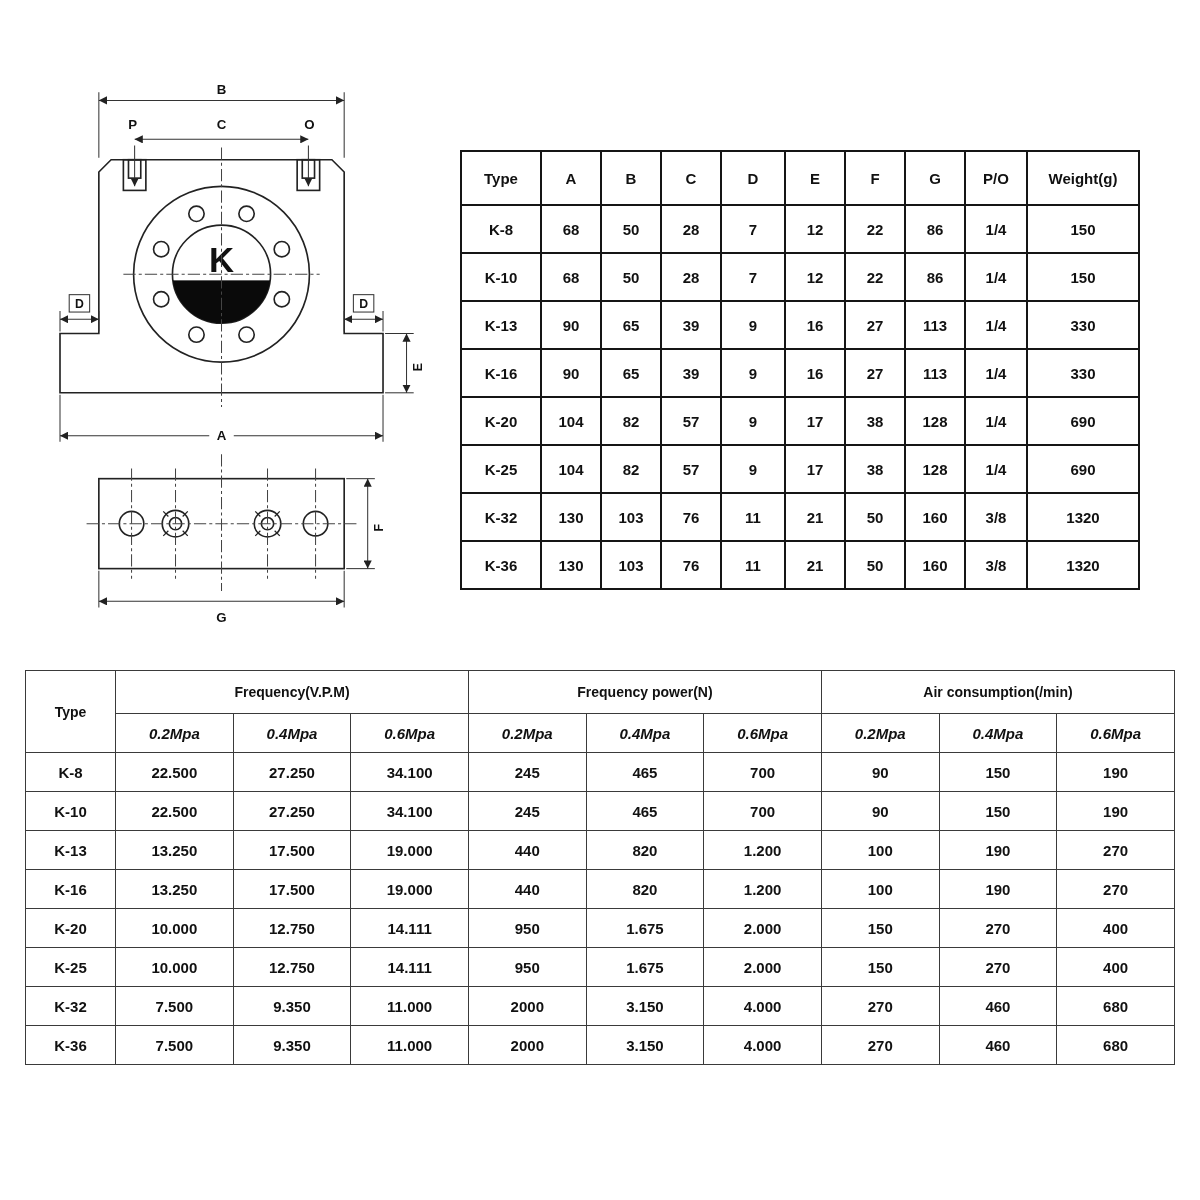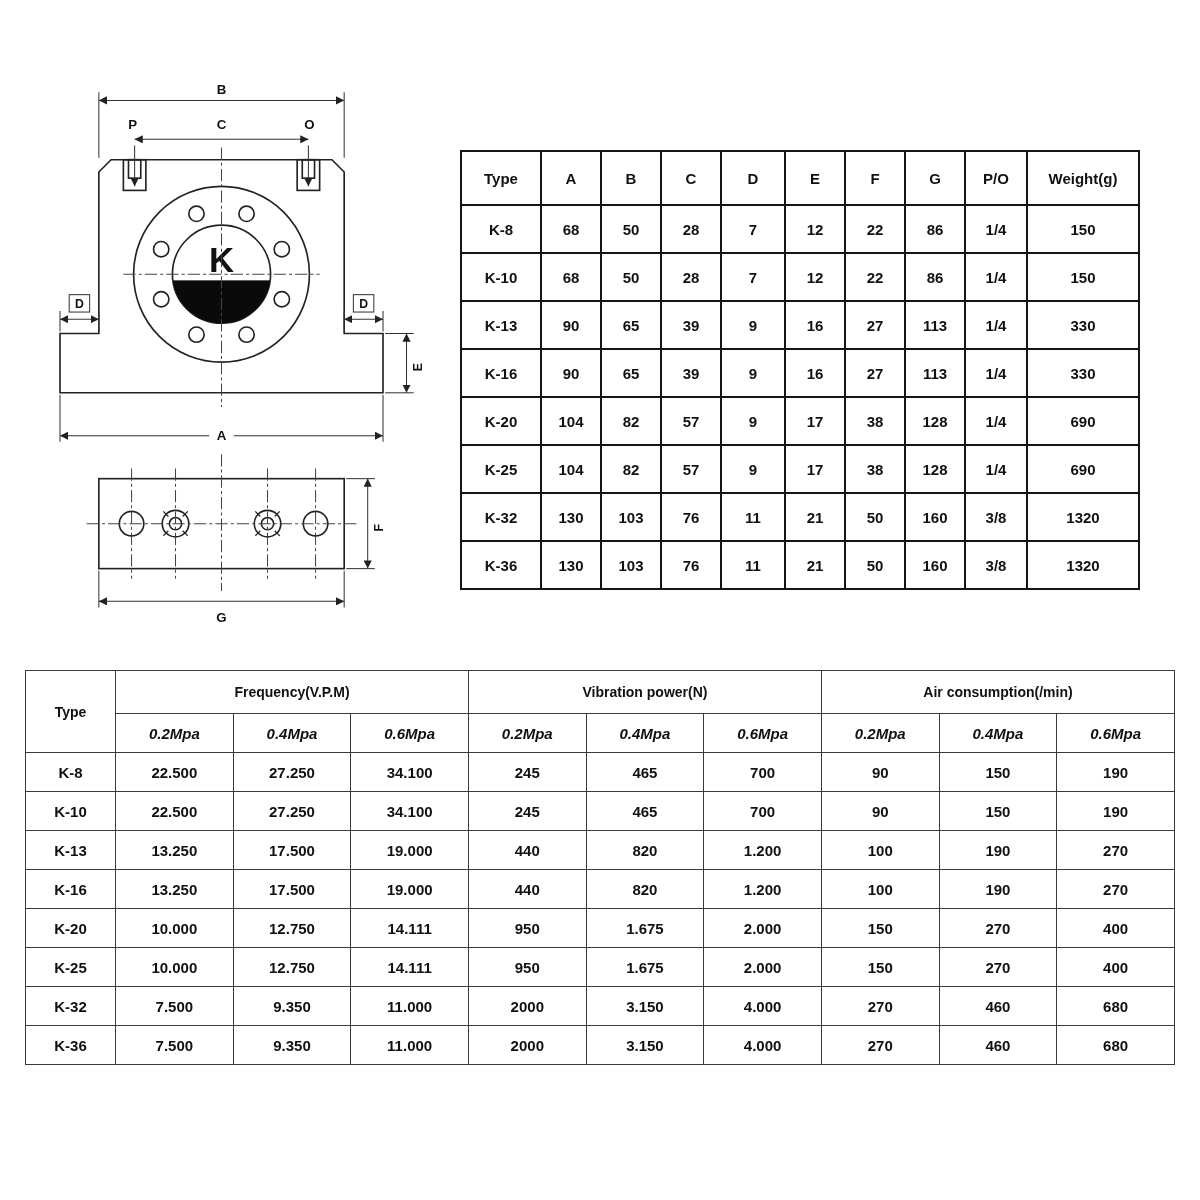--- a/index.html
+++ b/index.html
@@ -308,21 +308,21 @@
       <col>
       <col>
       <col>
       <col>
       <col>
   </colgroup>
   <thead>
     <tr class="group-row">
       <th rowspan="2">Type</th>
       <th colspan="3">Frequency(V.P.M)</th>
-      <th colspan="3">Vibration power(N)</th>
+      <th colspan="3">Frequency power(N)</th>
       <th colspan="3">Air consumption(/min)</th>
     </tr>
     <tr class="sub-row">
       <th>0.2Mpa</th>
       <th>0.4Mpa</th>
       <th>0.6Mpa</th>
       <th>0.2Mpa</th>
       <th>0.4Mpa</th>
       <th>0.6Mpa</th>
       <th>0.2Mpa</th>

